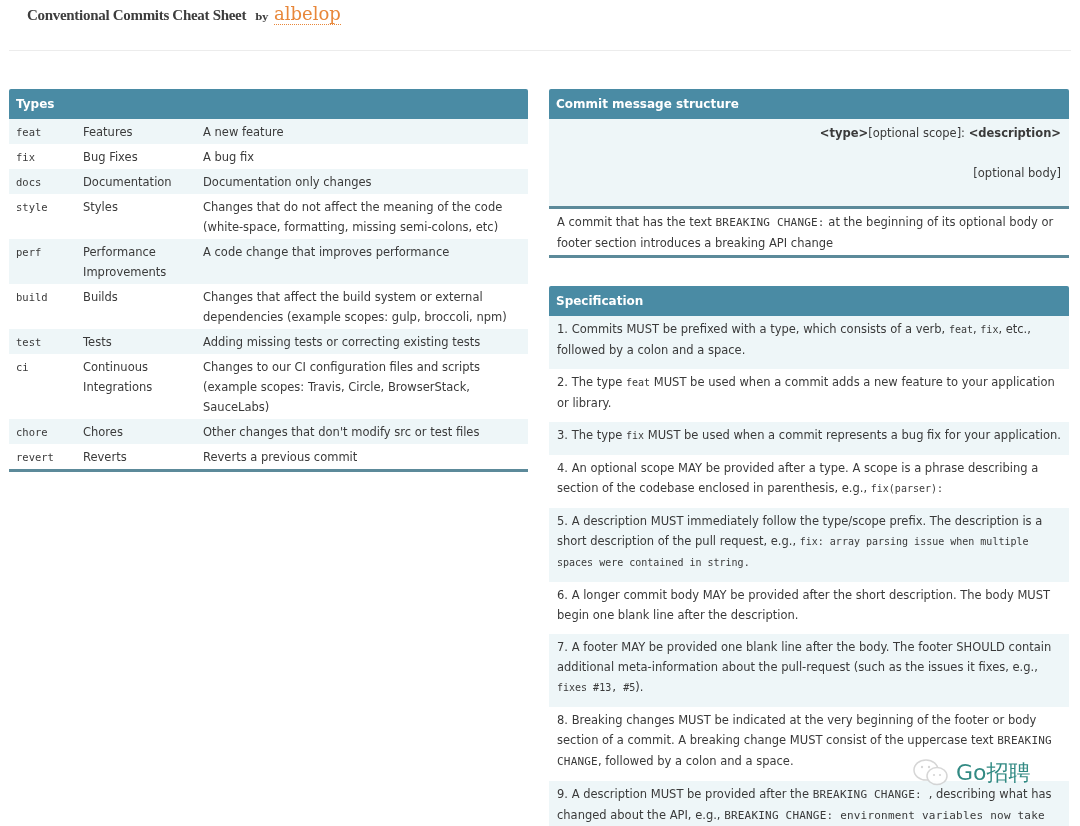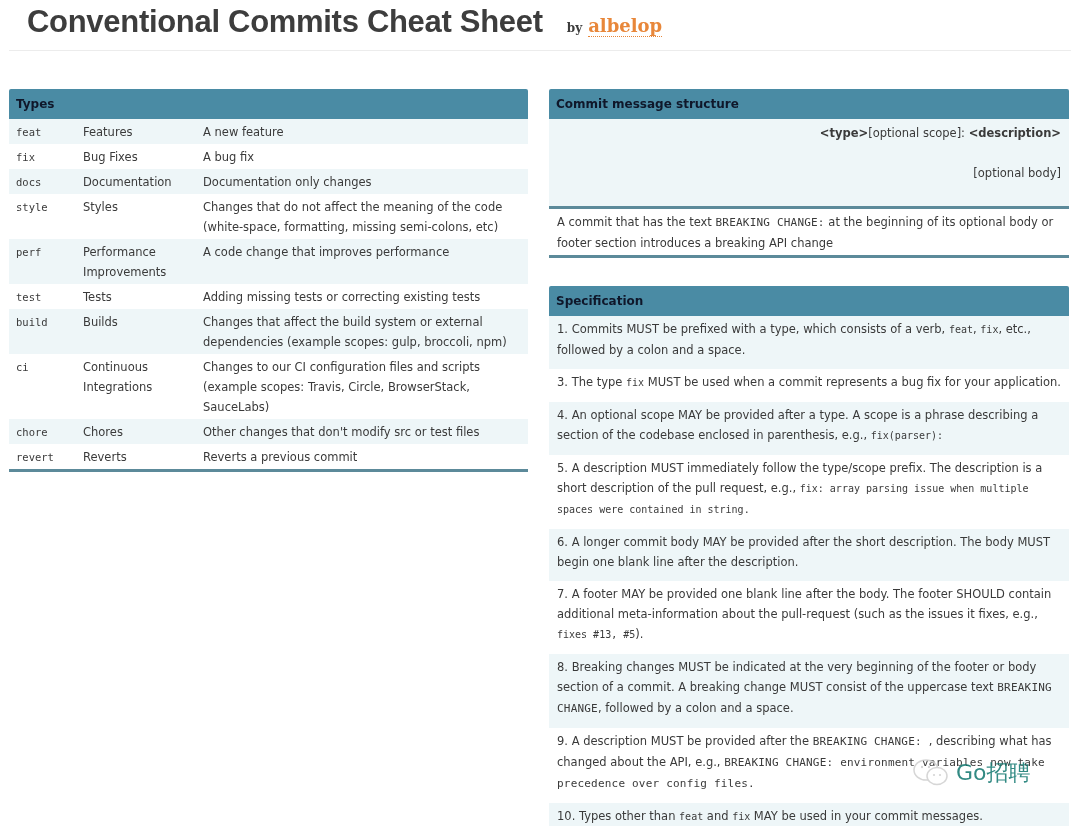--- a/index.html
+++ b/index.html
@@ -1,26 +1,26 @@
 <!DOCTYPE html>
 <html><head>
 <meta charset="utf-8">
 <style>
   * { box-sizing: border-box; margin: 0; padding: 0; }
   html, body { width: 1080px; height: 826px; background: #ffffff; overflow: hidden; }
   body { font-family: "DejaVu Sans", sans-serif; color: #333; position: relative; }
 
   .page-header { position: absolute; left: 27px; top: 4px; height: 40px; display: flex; align-items: baseline; white-space: nowrap; }
-  .title { font-family: Liberation Sans, sans-serif; font-weight: bold; font-size: 31px; color: #3d3d3d; letter-spacing: -0.3px; }
-  .by { font-family: "DejaVu Serif", serif; font-weight: bold; font-size: 12px; color: #3d3d3d; margin-left: 24px; }
-  .author { font-family: "DejaVu Serif", serif; font-weight: bold; font-size: 18px; color: #e8873a; margin-left: 6px; text-decoration: none; border-bottom: 1px dotted #e8873a; line-height: 1.1; }
+  .title { font-family: Liberation Serif, serif; font-weight: bold; font-size: 15px; color: #3d3d3d; letter-spacing: -0.3px; }
+  .by { font-family: "DejaVu Serif", serif; font-weight: bold; font-size: 10px; color: #3d3d3d; margin-left: 9px; }
+  .author { font-family: "DejaVu Serif", serif; font-weight: normal; font-size: 18px; color: #e8873a; margin-left: 6px; text-decoration: none; border-bottom: 1px dotted #e8873a; line-height: 1.1; }
   .divider { position: absolute; left: 9px; right: 9px; top: 50px; height: 1px; background: #ececec; }
 
   .panel { position: absolute; border-bottom: 3px solid #5c8a9a; }
-  .panel-head { background: #4a8ba4; color: #0f172a; font-weight: bold; font-size: 12px; height: 30px; line-height: 30px; padding-left: 7px; border-radius: 2px 2px 0 0; }
+  .panel-head { background: #4a8ba4; color: #ffffff; font-weight: bold; font-size: 12px; height: 30px; line-height: 30px; padding-left: 7px; border-radius: 2px 2px 0 0; }
   .types-panel { left: 9px; top: 89px; width: 519px; }
   table { width: 100%; border-collapse: collapse; }
   td { font-size: 11.5px; line-height: 20px; vertical-align: top; padding: 3px 7px 2px 7px; color: #3a3a3a; }
   tr:nth-child(odd) td { background: #eef6f8; }
   tr:nth-child(even) td { background: #ffffff; }
   td.code { font-family: "DejaVu Sans Mono", monospace; font-size: 10.5px; width: 67px; padding-right: 0; }
   td.name { width: 122px; padding-left: 7px; }
   td.desc { padding-left: 5px; }
 
   .structure-panel { left: 549px; top: 89px; width: 520px; }
@@ -72,28 +72,28 @@
           <td class="code">style</td>
           <td class="name">Styles</td>
           <td class="desc">Changes that do not affect the meaning of the code (white-space, formatting, missing semi-colons, etc)</td>
         </tr>
         <tr>
           <td class="code">perf</td>
           <td class="name">Performance Improvements</td>
           <td class="desc">A code change that improves performance</td>
         </tr>
         <tr>
+          <td class="code">build</td>
+          <td class="name">Builds</td>
+          <td class="desc">Changes that affect the build system or external dependencies (example scopes: gulp, broccoli, npm)</td>
+        </tr>
+        <tr>
           <td class="code">test</td>
           <td class="name">Tests</td>
           <td class="desc">Adding missing tests or correcting existing tests</td>
-        </tr>
-        <tr>
-          <td class="code">build</td>
-          <td class="name">Builds</td>
-          <td class="desc">Changes that affect the build system or external dependencies (example scopes: gulp, broccoli, npm)</td>
         </tr>
         <tr>
           <td class="code">ci</td>
           <td class="name">Continuous Integrations</td>
           <td class="desc">Changes to our CI configuration files and scripts (example scopes: Travis, Circle, BrowserStack, SauceLabs)</td>
         </tr>
         <tr>
           <td class="code">chore</td>
           <td class="name">Chores</td>
           <td class="desc">Other changes that don't modify src or test files</td>
@@ -115,20 +115,21 @@
     <p>[optional body]</p>
     <div class="gap"></div>
   </div>
   <div class="struct-note"><span>A commit that has the text </span><code class="monocaps">BREAKING CHANGE:</code><span> at the beginning of its optional body or footer section introduces a breaking API change</span></div>
 </section>
 
 <section class="panel spec-panel">
   <div class="panel-head">Specification</div>
   <div id="spec-list">
       <div class="spec-item"><span>1. Commits MUST be prefixed with a type, which consists of a verb, </span><code class="mono">feat</code><span>, </span><code class="mono">fix</code><span>, etc., followed by a colon and a space.</span></div>
+      <div class="spec-item"><span>2. The type </span><code class="mono">feat</code><span> MUST be used when a commit adds a new feature to your application or library.</span></div>
       <div class="spec-item"><span>3. The type </span><code class="mono">fix</code><span> MUST be used when a commit represents a bug fix for your application.</span></div>
       <div class="spec-item"><span>4. An optional scope MAY be provided after a type. A scope is a phrase describing a section of the codebase enclosed in parenthesis, e.g., </span><code class="mono">fix(parser):</code></div>
       <div class="spec-item"><span>5. A description MUST immediately follow the type/scope prefix. The description is a short description of the pull request, e.g., </span><code class="mono">fix: array parsing issue when multiple spaces were contained in string.</code></div>
       <div class="spec-item"><span>6. A longer commit body MAY be provided after the short description. The body MUST begin one blank line after the description.</span></div>
       <div class="spec-item"><span>7. A footer MAY be provided one blank line after the body. The footer SHOULD contain additional meta-information about the pull-request (such as the issues it fixes, e.g., </span><code class="mono">fixes #13, #5</code><span>).</span></div>
       <div class="spec-item"><span>8. Breaking changes MUST be indicated at the very beginning of the footer or body section of a commit. A breaking change MUST consist of the uppercase text </span><code class="monocaps">BREAKING CHANGE</code><span>, followed by a colon and a space.</span></div>
       <div class="spec-item"><span>9. A description MUST be provided after the </span><code class="monocaps">BREAKING CHANGE: </code><span>, describing what has changed about the API, e.g., </span><code class="monocaps">BREAKING CHANGE: environment variables now take precedence over config files.</code></div>
       <div class="spec-item"><span>10. Types other than </span><code class="mono">feat</code><span> and </span><code class="mono">fix</code><span> MAY be used in your commit messages.</span></div>
     </div>
 </section>

